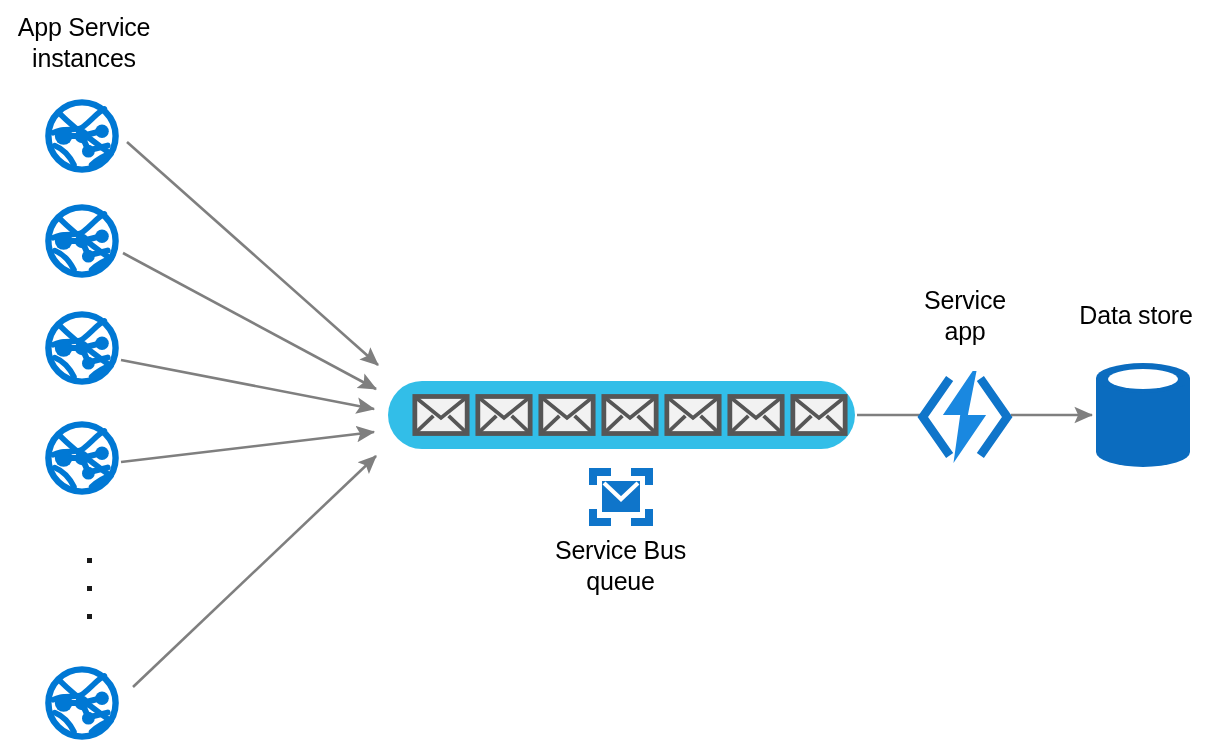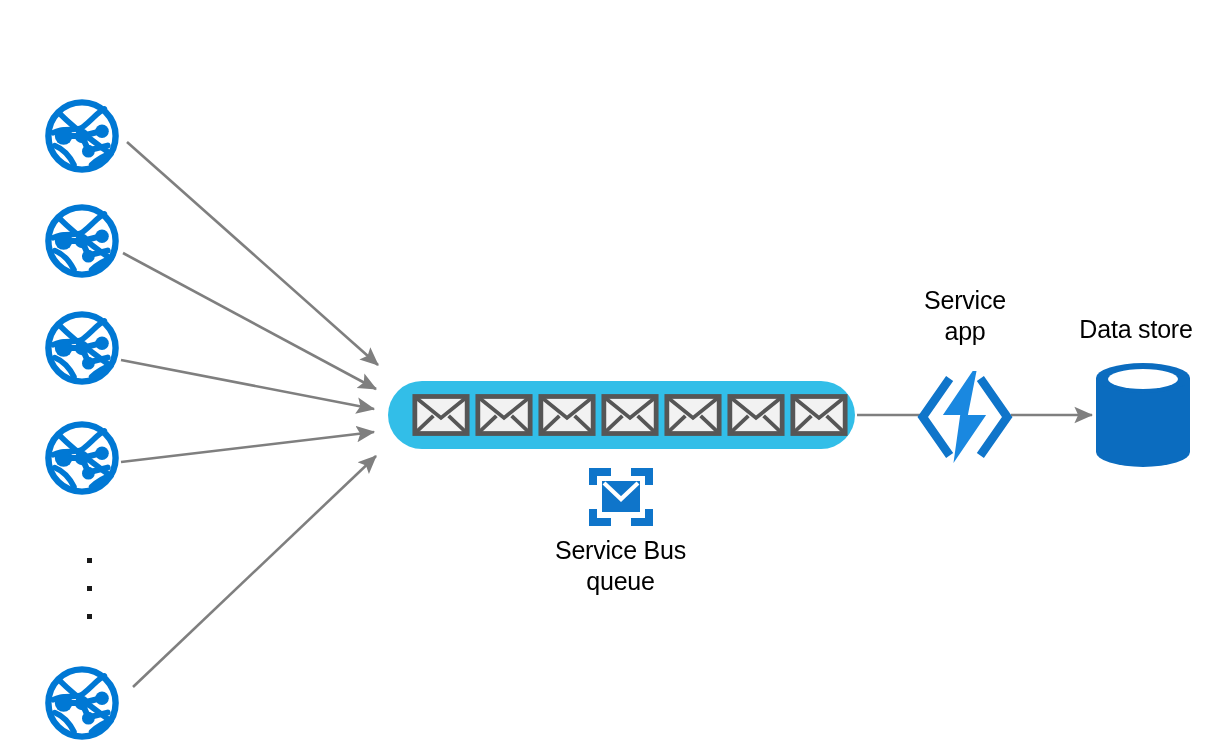--- a/index.html
+++ b/index.html
@@ -45,21 +45,21 @@
     width: 225px;
     text-align: center;
   }
   #label-function-app {
     left: 880px;
     top: 285px;
     width: 170px;
   }
   #label-data-store {
     left: 1055px;
-    top: 314px;
+    top: 300px;
     width: 162px;
   }
 </style>
 </head>
 <body>
 
 <div id="diagram-root">
 
   <svg id="diagram-svg" viewBox="0 0 1216 745" xmlns="http://www.w3.org/2000/svg">
     <defs>
@@ -165,20 +165,22 @@
 
     <line x1="857" y1="415" x2="923" y2="415" stroke="#7F7F7F" stroke-width="2.6"></line>
 
     <use href="#icon-function-app" x="917" y="369" width="96" height="96"></use>
 
     <line x1="1011" y1="415" x2="1092" y2="415" stroke="#7F7F7F" stroke-width="2.6" marker-end="url(#arrowGray)"></line>
 
     <use href="#icon-database" x="1096" y="363" width="94" height="104"></use>
   </svg>
 
+  <div class="diagram-label" id="label-app-service">App Service
+instances</div>
 
   <div class="diagram-label" id="label-service-bus">Service Bus
 queue</div>
 
   <div class="diagram-label" id="label-function-app">Service
 app</div>
 
   <div class="diagram-label" id="label-data-store">Data store</div>
 
 </div>

